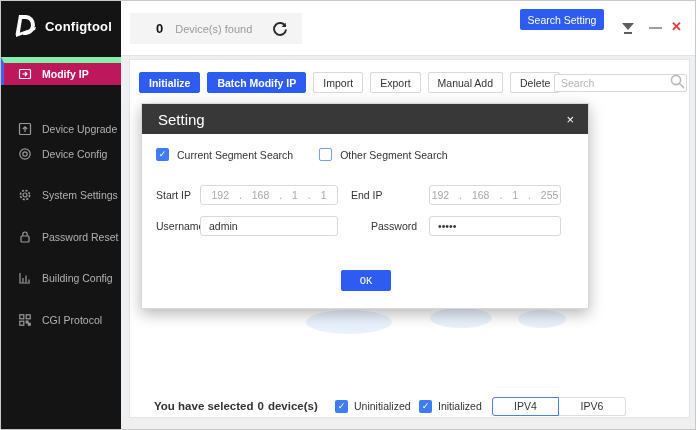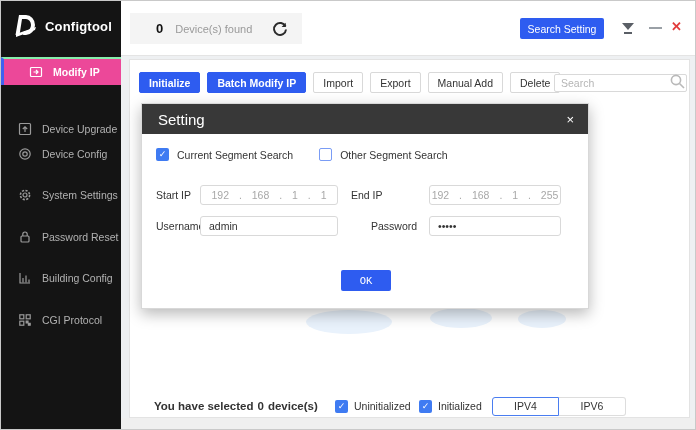--- a/index.html
+++ b/index.html
@@ -7,31 +7,31 @@
   #app { position:relative; width:696px; height:430px; background:#eef0f2; border:1px solid #c9c9c9; overflow:hidden; }
 
   
   .sidebar { position:absolute; left:0; top:0; width:120px; height:100%; background:#141414; }
   .logo-row { position:absolute; left:14px; top:12px; display:flex; align-items:center; gap:8px; }
   .logo-mark { width:22px; height:26px; color:#fff; }
   .logo-text { color:#fff; font-size:13px; font-weight:bold; letter-spacing:.2px; }
   .nav-item { position:absolute; left:0; width:120px; height:28px; display:flex; align-items:center; cursor:pointer; }
   .nav-item .nav-icon { margin-left:17px; width:14px; height:14px; color:#9a9a9a; display:flex; align-items:center; justify-content:center; }
   .nav-item .nav-label { margin-left:10px; font-size:10.5px; color:#b2b2b2; }
-  .nav-item.active { background:#ec4899; border-left:3px solid #3f62f0; border-top:2px solid #86efac;padding-left:11px; }
+  .nav-item.active { background:#be185d; border-left:3px solid #3f62f0; border-top:6px solid #86efac; }
   .nav-item.active .nav-icon { margin-left:14px; color:#fff; }
   .nav-item.active .nav-label { color:#fff; font-weight:bold; }
 
   
   .header { position:absolute; left:120px; top:0; width:576px; height:55px; background:#fff; border-bottom:1px solid #e4e4e4; }
   .stat-box { position:absolute; left:9px; top:12px; width:172px; height:31px; background:#f4f4f4; display:flex; align-items:center; }
   .stat-count { margin-left:26px; font-size:13px; font-weight:bold; color:#111; }
   .stat-label { margin-left:12px; font-size:11px; color:#9a9a9a; }
   .refresh-btn { margin-left:auto; margin-right:13px; width:18px; height:18px; cursor:pointer; color:#2b2b2b; }
-  .search-setting-btn { position:absolute; left:399px; top:17px; width:84px; height:21px; background:#2e5cf0; color:#fff; font-size:10.5px; border:none; border-radius:2px; cursor:pointer; font-family:inherit; }
+  .search-setting-btn { position:absolute; left:399px; top:8px; width:84px; height:21px; background:#2e5cf0; color:#fff; font-size:10.5px; border:none; border-radius:2px; cursor:pointer; font-family:inherit; }
   .win-tri { position:absolute; left:500px; top:22px; width:14px; height:11px; cursor:pointer; }
   .win-tri .tri { width:0; height:0; border-left:6px solid transparent; border-right:6px solid transparent; border-top:7px solid #5a5f66; margin:0 auto; }
   .win-tri .bar { width:8px; height:2px; background:#5a5f66; margin:2px auto 0; }
   .win-min { position:absolute; left:528px; top:26px; width:13px; height:2px; background:#9aa0a6; cursor:pointer; }
   .win-close { position:absolute; left:550px; top:18px; font-size:13px; font-weight:bold; color:#e23b3b; cursor:pointer; }
 
   
   .panel { position:absolute; left:128px; top:58px; width:561px; height:359px; background:#fff; border:1px solid #e3e3e3; }
   .toolbar { position:absolute; left:9px; top:12px; display:flex; gap:7px; }
   .tb-btn { height:21px; font-size:10.5px; border-radius:2px; cursor:pointer; font-family:inherit; padding:0 9px; }

